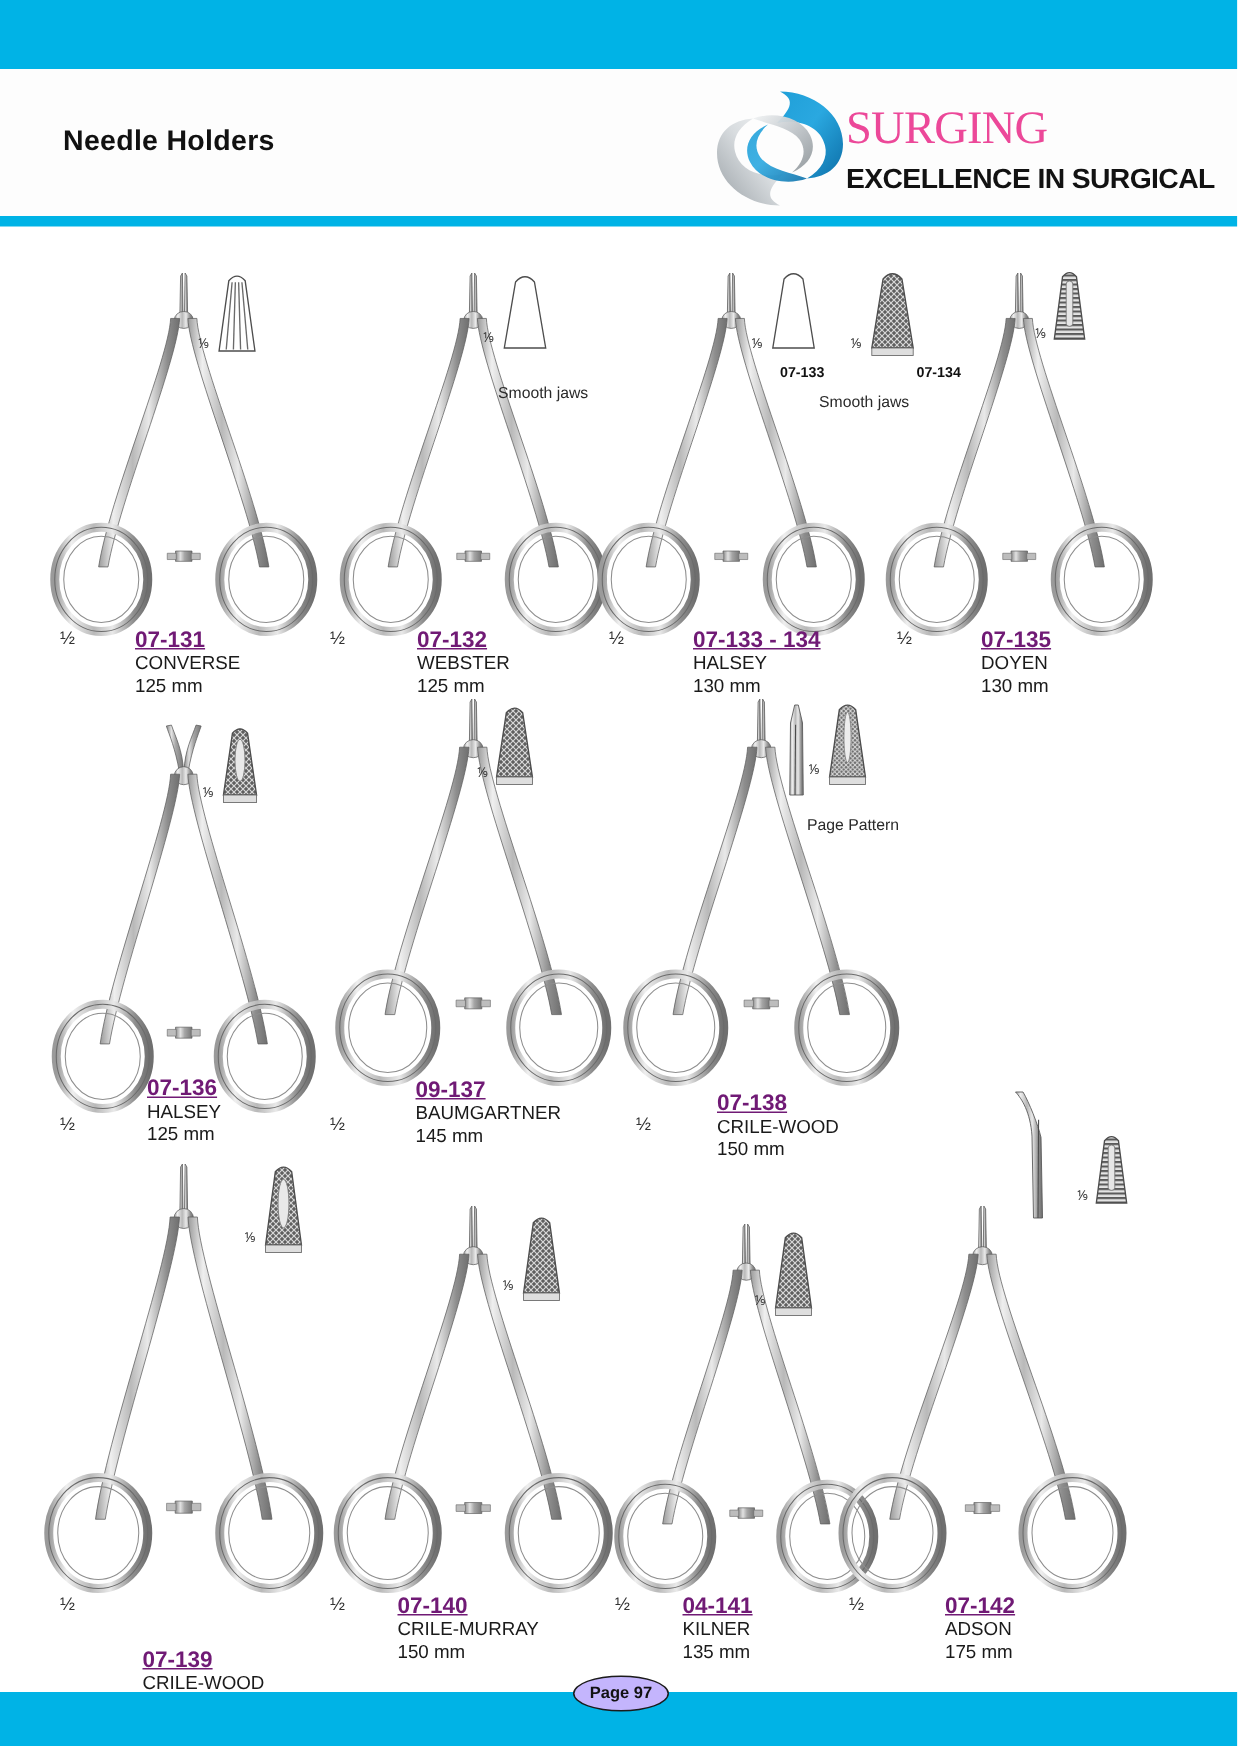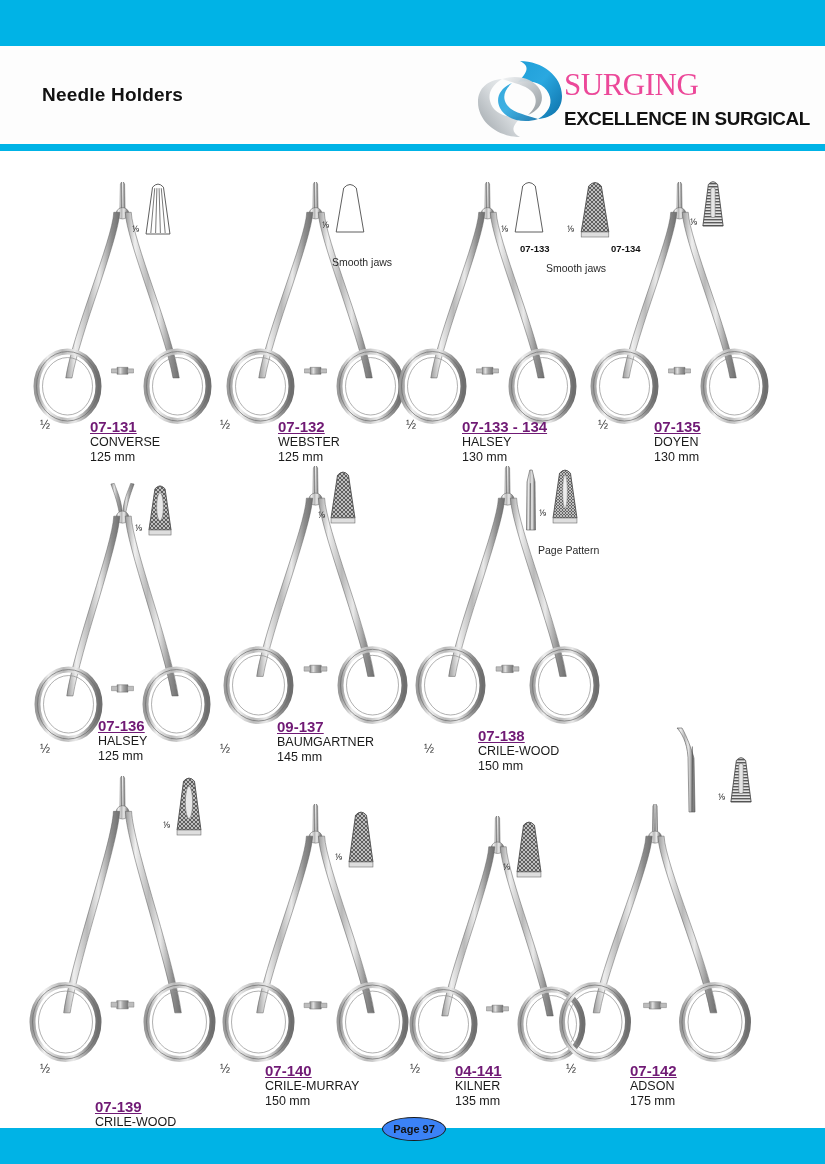--- a/index.html
+++ b/index.html
@@ -36,21 +36,21 @@
     font-family:"Liberation Sans", sans-serif;
     font-size:18.5px;font-weight:bold;color:#121212;
     letter-spacing:-0.4px;line-height:20px;margin-top:1px;
     transform:scaleX(1.02);transform-origin:left center;
   }
 
   
   .bottom-bar{position:absolute;left:0;top:1128px;width:825px;height:36px;background:#00b3e6;}
   .page-num{
     position:absolute;left:382px;top:1117px;width:62px;height:22px;
-    border:1.6px solid #1b1b1b;border-radius:50%;background:#3b82f6;
+    border:1.6px solid #1b1b1b;border-radius:50%;background:#c4b5fd;
     display:flex;align-items:center;justify-content:center;
     font-size:11px;font-weight:bold;color:#111;
   }
 
   
   .cell{position:absolute;}
   .caption{position:absolute;font-size:12.5px;color:#1a1a1a;line-height:15.5px;white-space:nowrap;}
   .caption .code{font-weight:bold;font-size:15px;color:#701a75;text-decoration:underline;}
   .scale-frac{position:absolute;font-size:12px;color:#333;}
   .note{position:absolute;font-size:10.5px;color:#2a2a2a;white-space:nowrap;}

